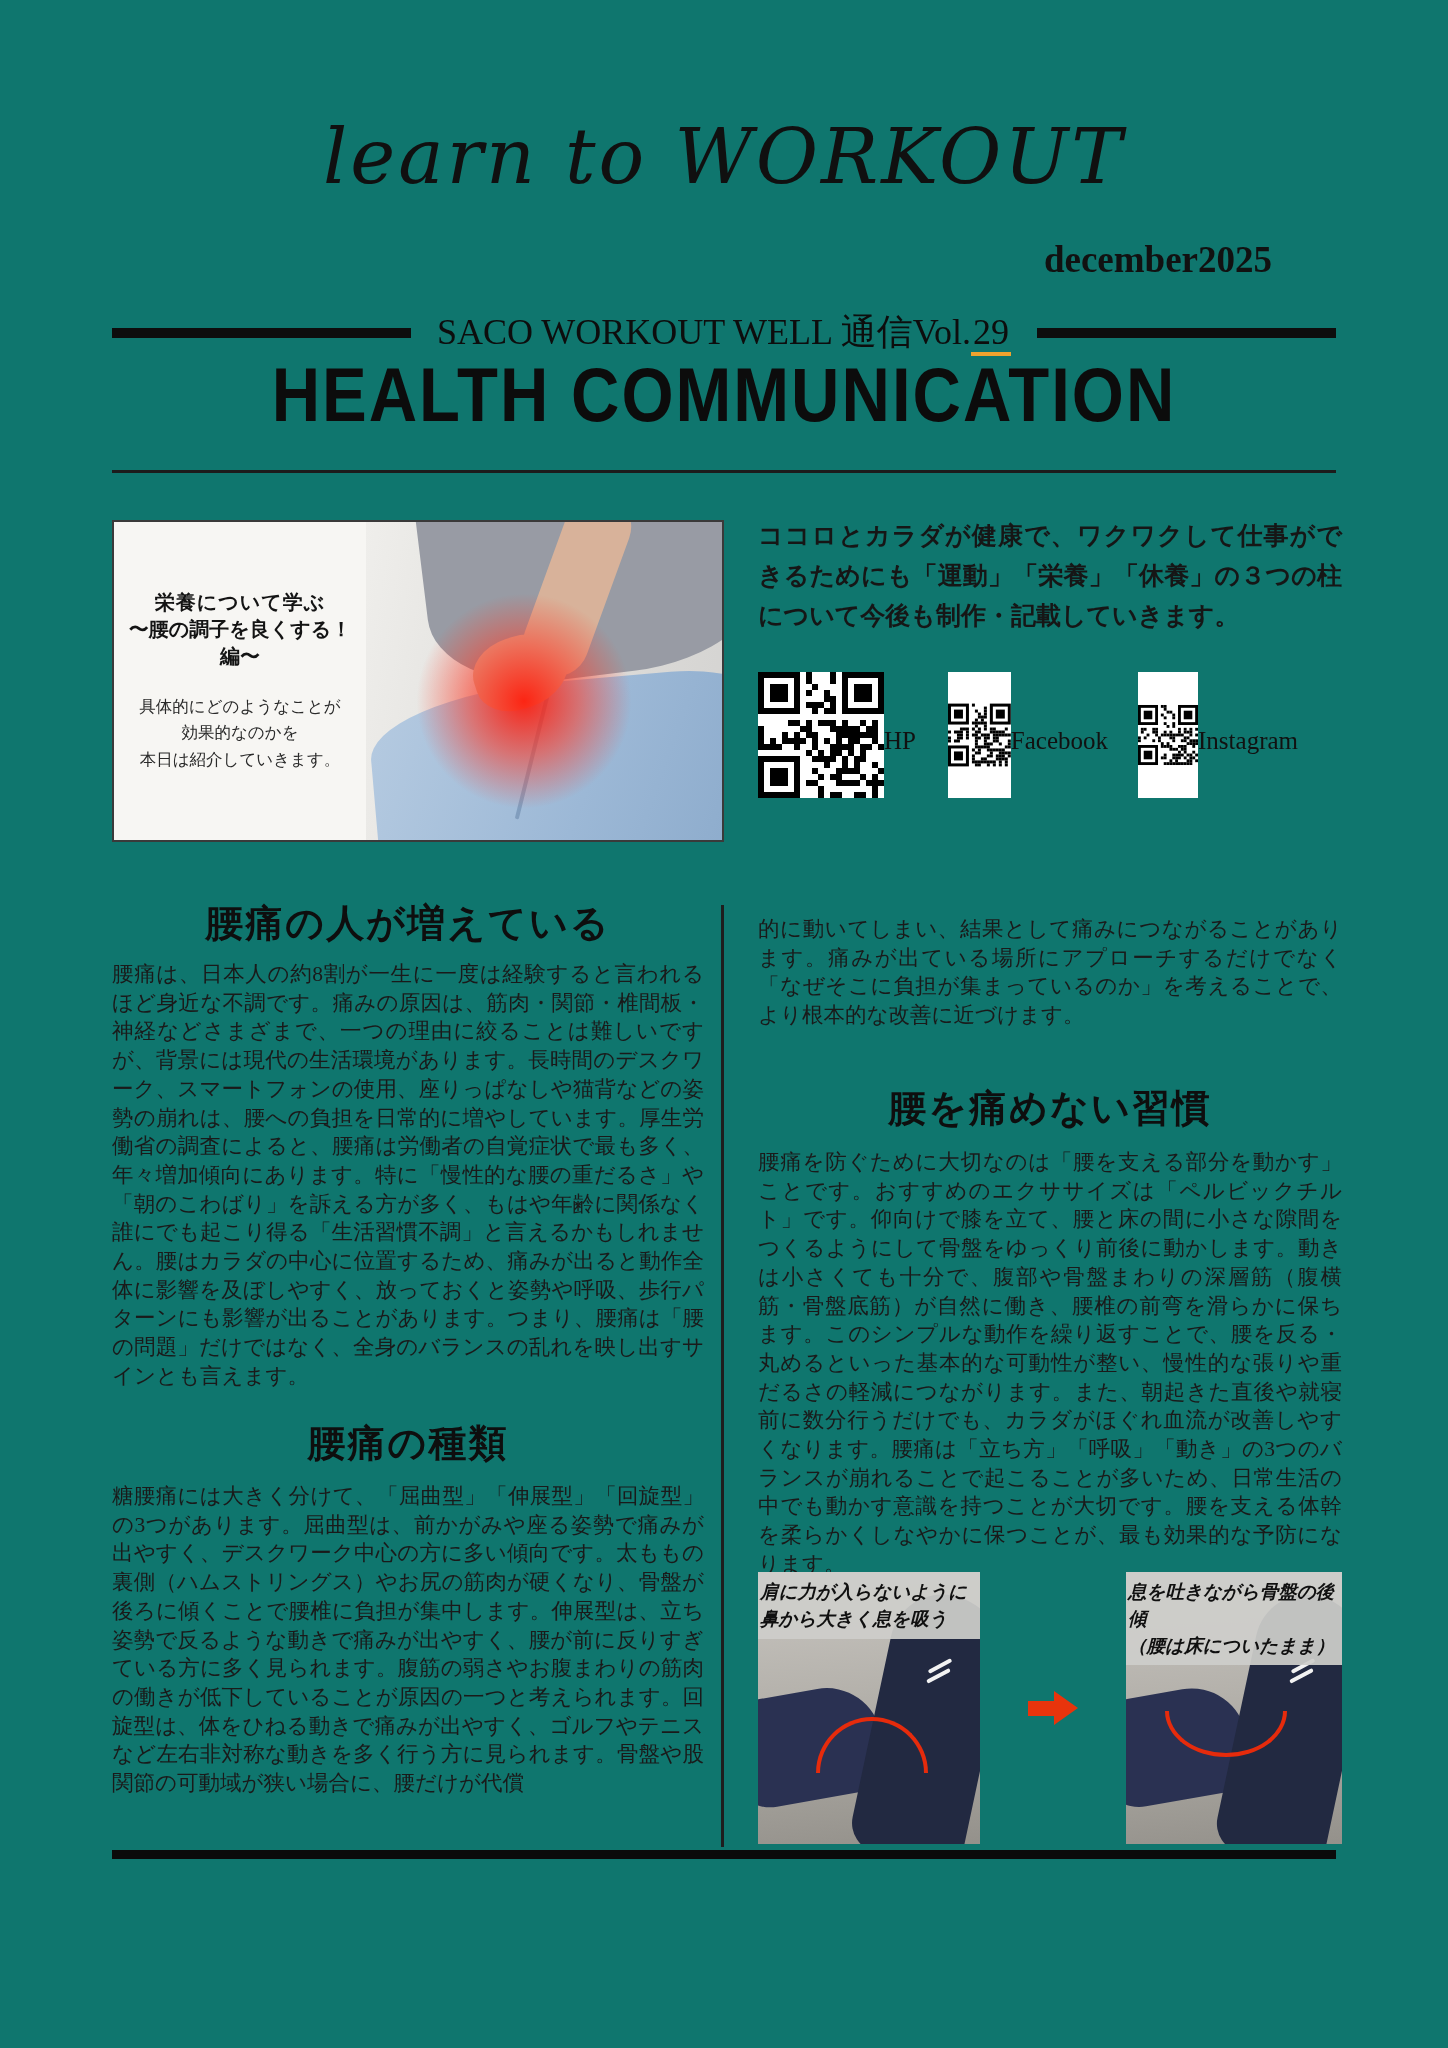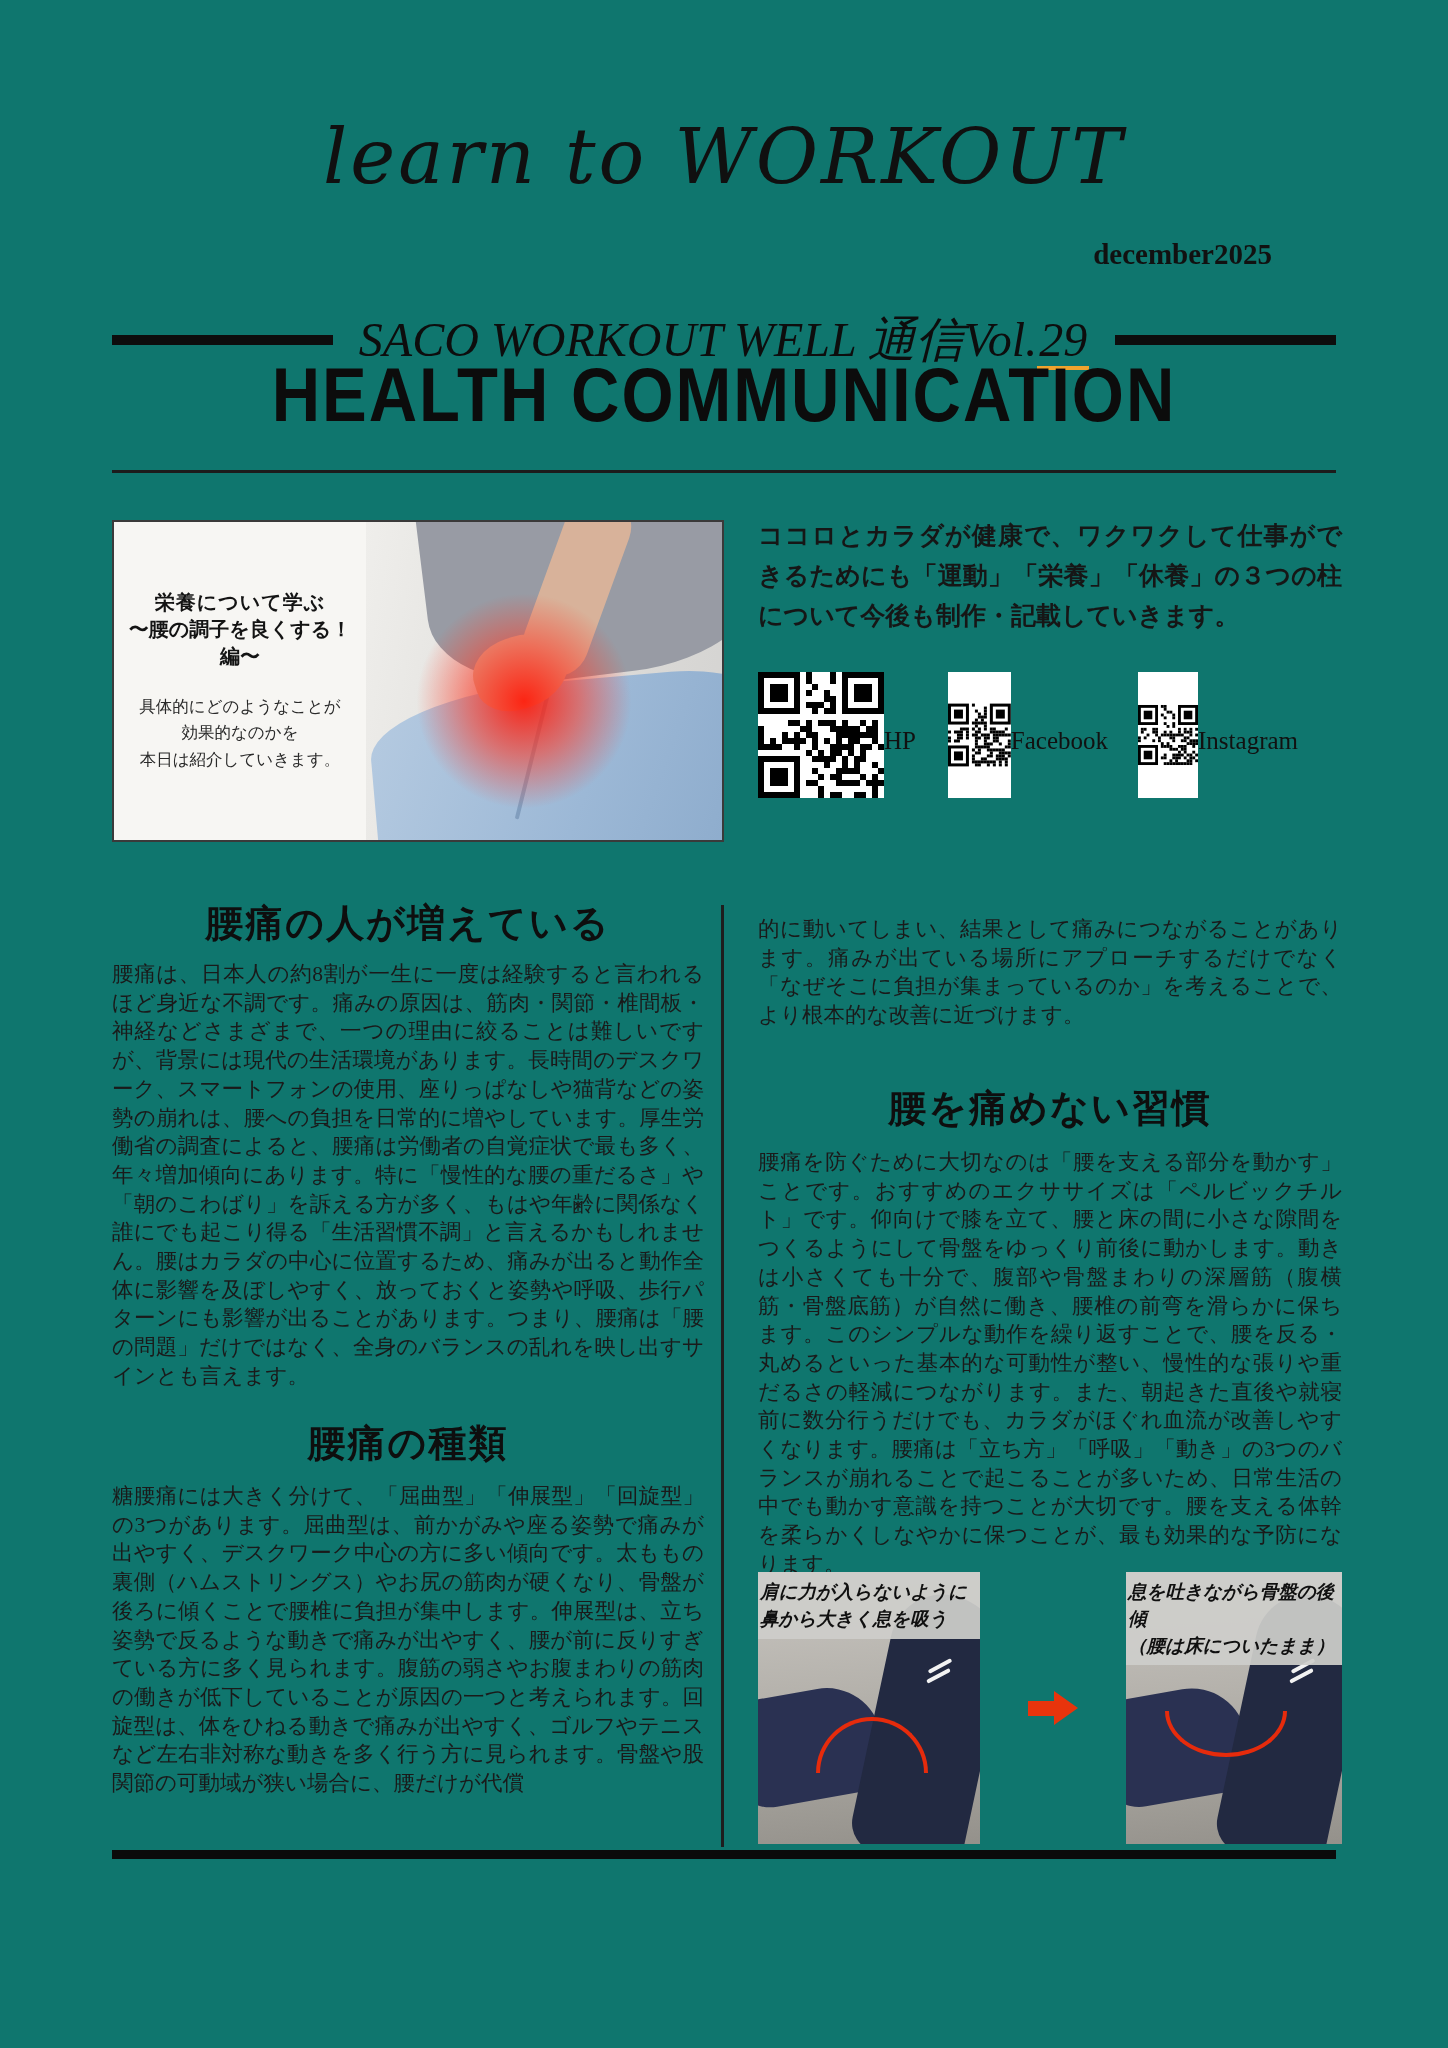--- a/index.html
+++ b/index.html
@@ -8,28 +8,28 @@
     font-family:"Liberation Serif","DejaVu Serif",serif; color:#141414;
     overflow:hidden; margin:0 auto;
   }
   
   .script-title{
     position:absolute; top:112px; left:0; width:100%; text-align:center;
     font-style:italic; font-size:76px; letter-spacing:3px; color:#101010;
     font-family:"DejaVu Serif","Liberation Serif",serif; white-space:nowrap;
   }
   .date-label{
-    position:absolute; top:238px; right:176px; font-size:29px; font-weight:600; color:#111;
+    position:absolute; top:238px; right:176px; font-size:37px; font-weight:600; color:#111;
   }
   .vol-row{
     position:absolute; top:308px; left:112px; width:1224px;
     display:flex; align-items:center; gap:26px;
   }
   .vol-bar{flex:1; height:10px; background:#0d0d0d;}
-  .vol-text{font-size:48px; white-space:nowrap; color:#0d0d0d;font-style:italic;}
+  .vol-text{font-size:36px; white-space:nowrap; color:#0d0d0d;}
   .issue-underline{border-bottom:4px solid #f0a32e; padding:0 2px;}
   .main-title{
     position:absolute; top:352px; left:0; width:100%; text-align:center;
     font-family:"Liberation Sans","DejaVu Sans",sans-serif;
     font-weight:900; font-size:67px; letter-spacing:2px; color:#0c0c0c;
     transform:scaleY(1.12); transform-origin:top center; white-space:nowrap;
   }
   .title-rule{position:absolute; top:470px; left:112px; width:1224px; height:3px; background:#1c1c1c;}
 
   

